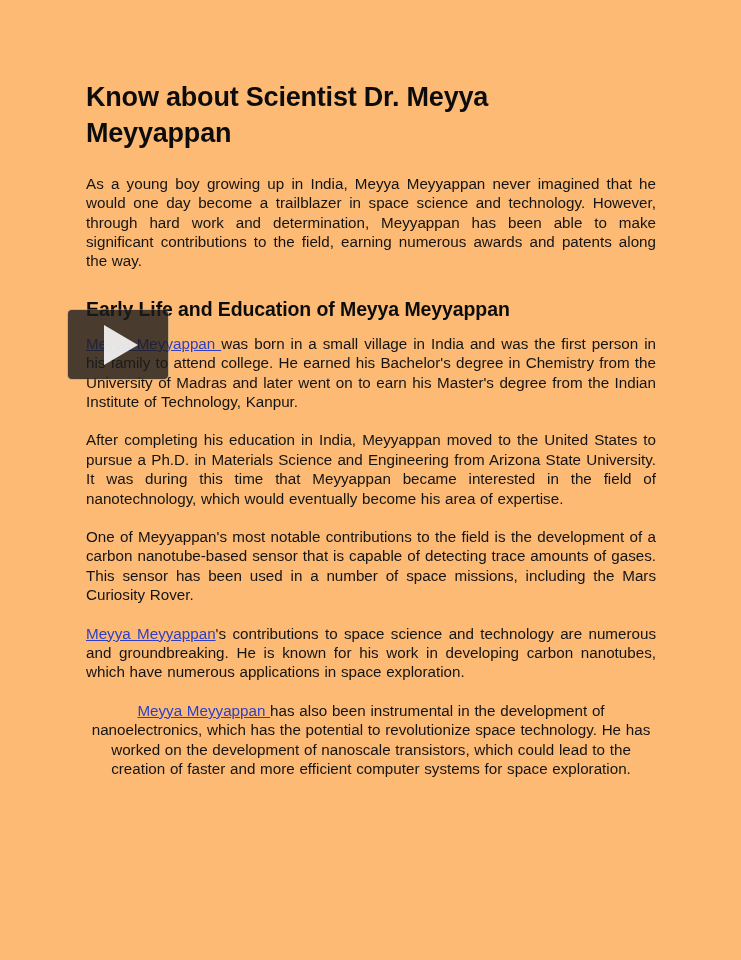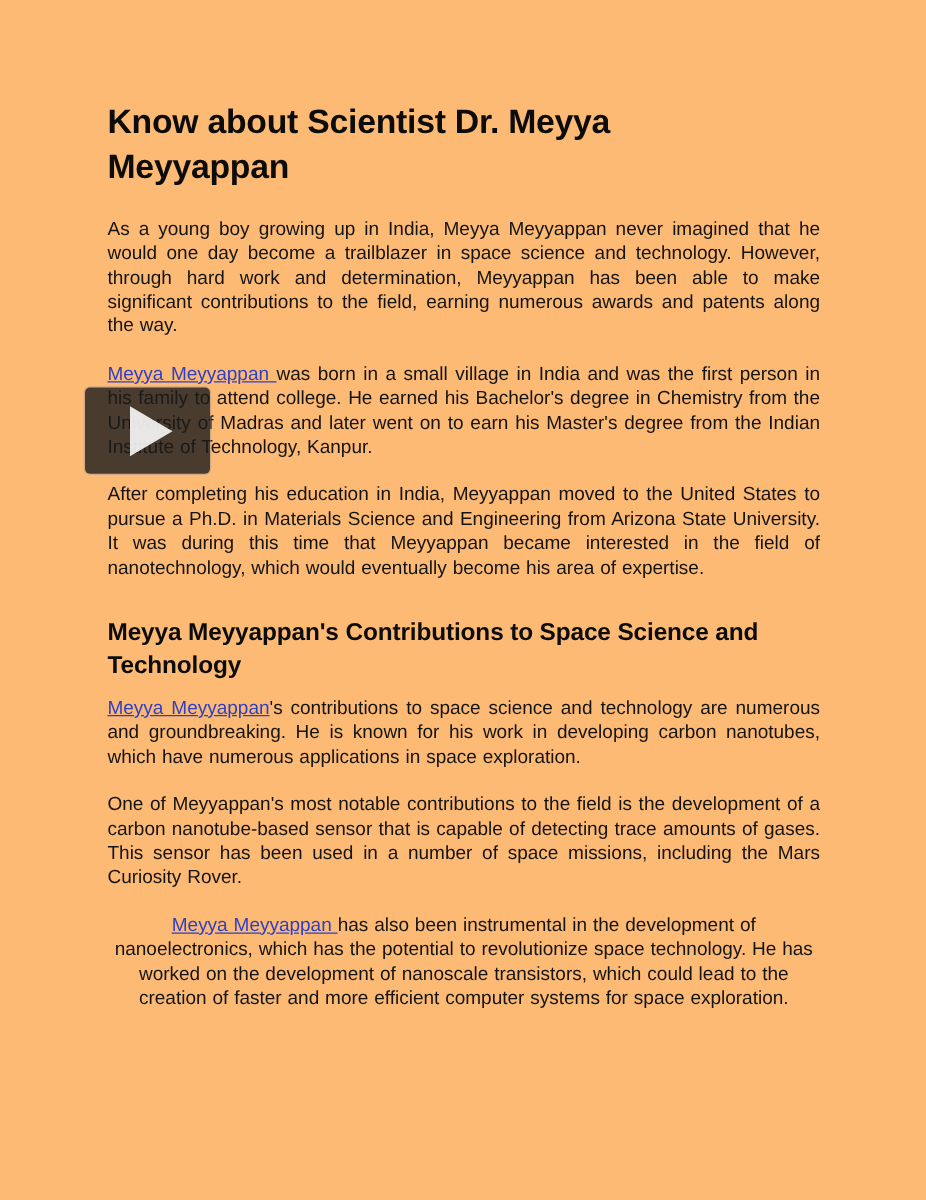--- a/index.html
+++ b/index.html
@@ -103,30 +103,30 @@
 <body>
 
 <div class="page">
 
   <div class="content">
 
     <h1 class="doc-title">Know about Scientist Dr. Meyya Meyyappan</h1>
 
     <p class="body-text">As a young boy growing up in India, Meyya Meyyappan never imagined that he would one day become a trailblazer in space science and technology. However, through hard work and determination, Meyyappan has been able to make significant contributions to the field, earning numerous awards and patents along the way.</p>
 
+    <h2 class="section-heading heading-gap-top-1">Early Life and Education of Meyya Meyyappan</h2>
 
     <p class="body-text"><a class="doclink" href="#">Meyya Meyyappan </a><span>was born in a small village in India and was the first person in his family to attend college. He earned his Bachelor's degree in Chemistry from the University of Madras and later went on to earn his Master's degree from the Indian Institute of Technology, Kanpur.</span></p>
 
     <p class="body-text">After completing his education in India, Meyyappan moved to the United States to pursue a Ph.D. in Materials Science and Engineering from Arizona State University. It was during this time that Meyyappan became interested in the field of nanotechnology, which would eventually become his area of expertise.</p>
 
-    <h2 class="section-heading heading-gap-top-2">Meyya Meyyappan's Contributions to Space Science and Technology</h2>
+
+    <p class="body-text">One of Meyyappan's most notable contributions to the field is the development of a carbon nanotube-based sensor that is capable of detecting trace amounts of gases. This sensor has been used in a number of space missions, including the Mars Curiosity Rover.</p>
 
     <p class="body-text"><a class="doclink" href="#">Meyya Meyyappan</a><span>'s contributions to space science and technology are numerous and groundbreaking. He is known for his work in developing carbon nanotubes, which have numerous applications in space exploration.</span></p>
-
-    <p class="body-text">One of Meyyappan's most notable contributions to the field is the development of a carbon nanotube-based sensor that is capable of detecting trace amounts of gases. This sensor has been used in a number of space missions, including the Mars Curiosity Rover.</p>
 
     <p class="body-text last-nojust"><a class="doclink" href="#">Meyya Meyyappan </a><span>has also been instrumental in the development of nanoelectronics, which has the potential to revolutionize space technology. He has worked on the development of nanoscale transistors, which could lead to the creation of faster and more efficient computer systems for space exploration.</span></p>
 
   </div>
 
   <div class="play-overlay" role="button">
     <div class="play-triangle"></div>
   </div>
 
 </div>

